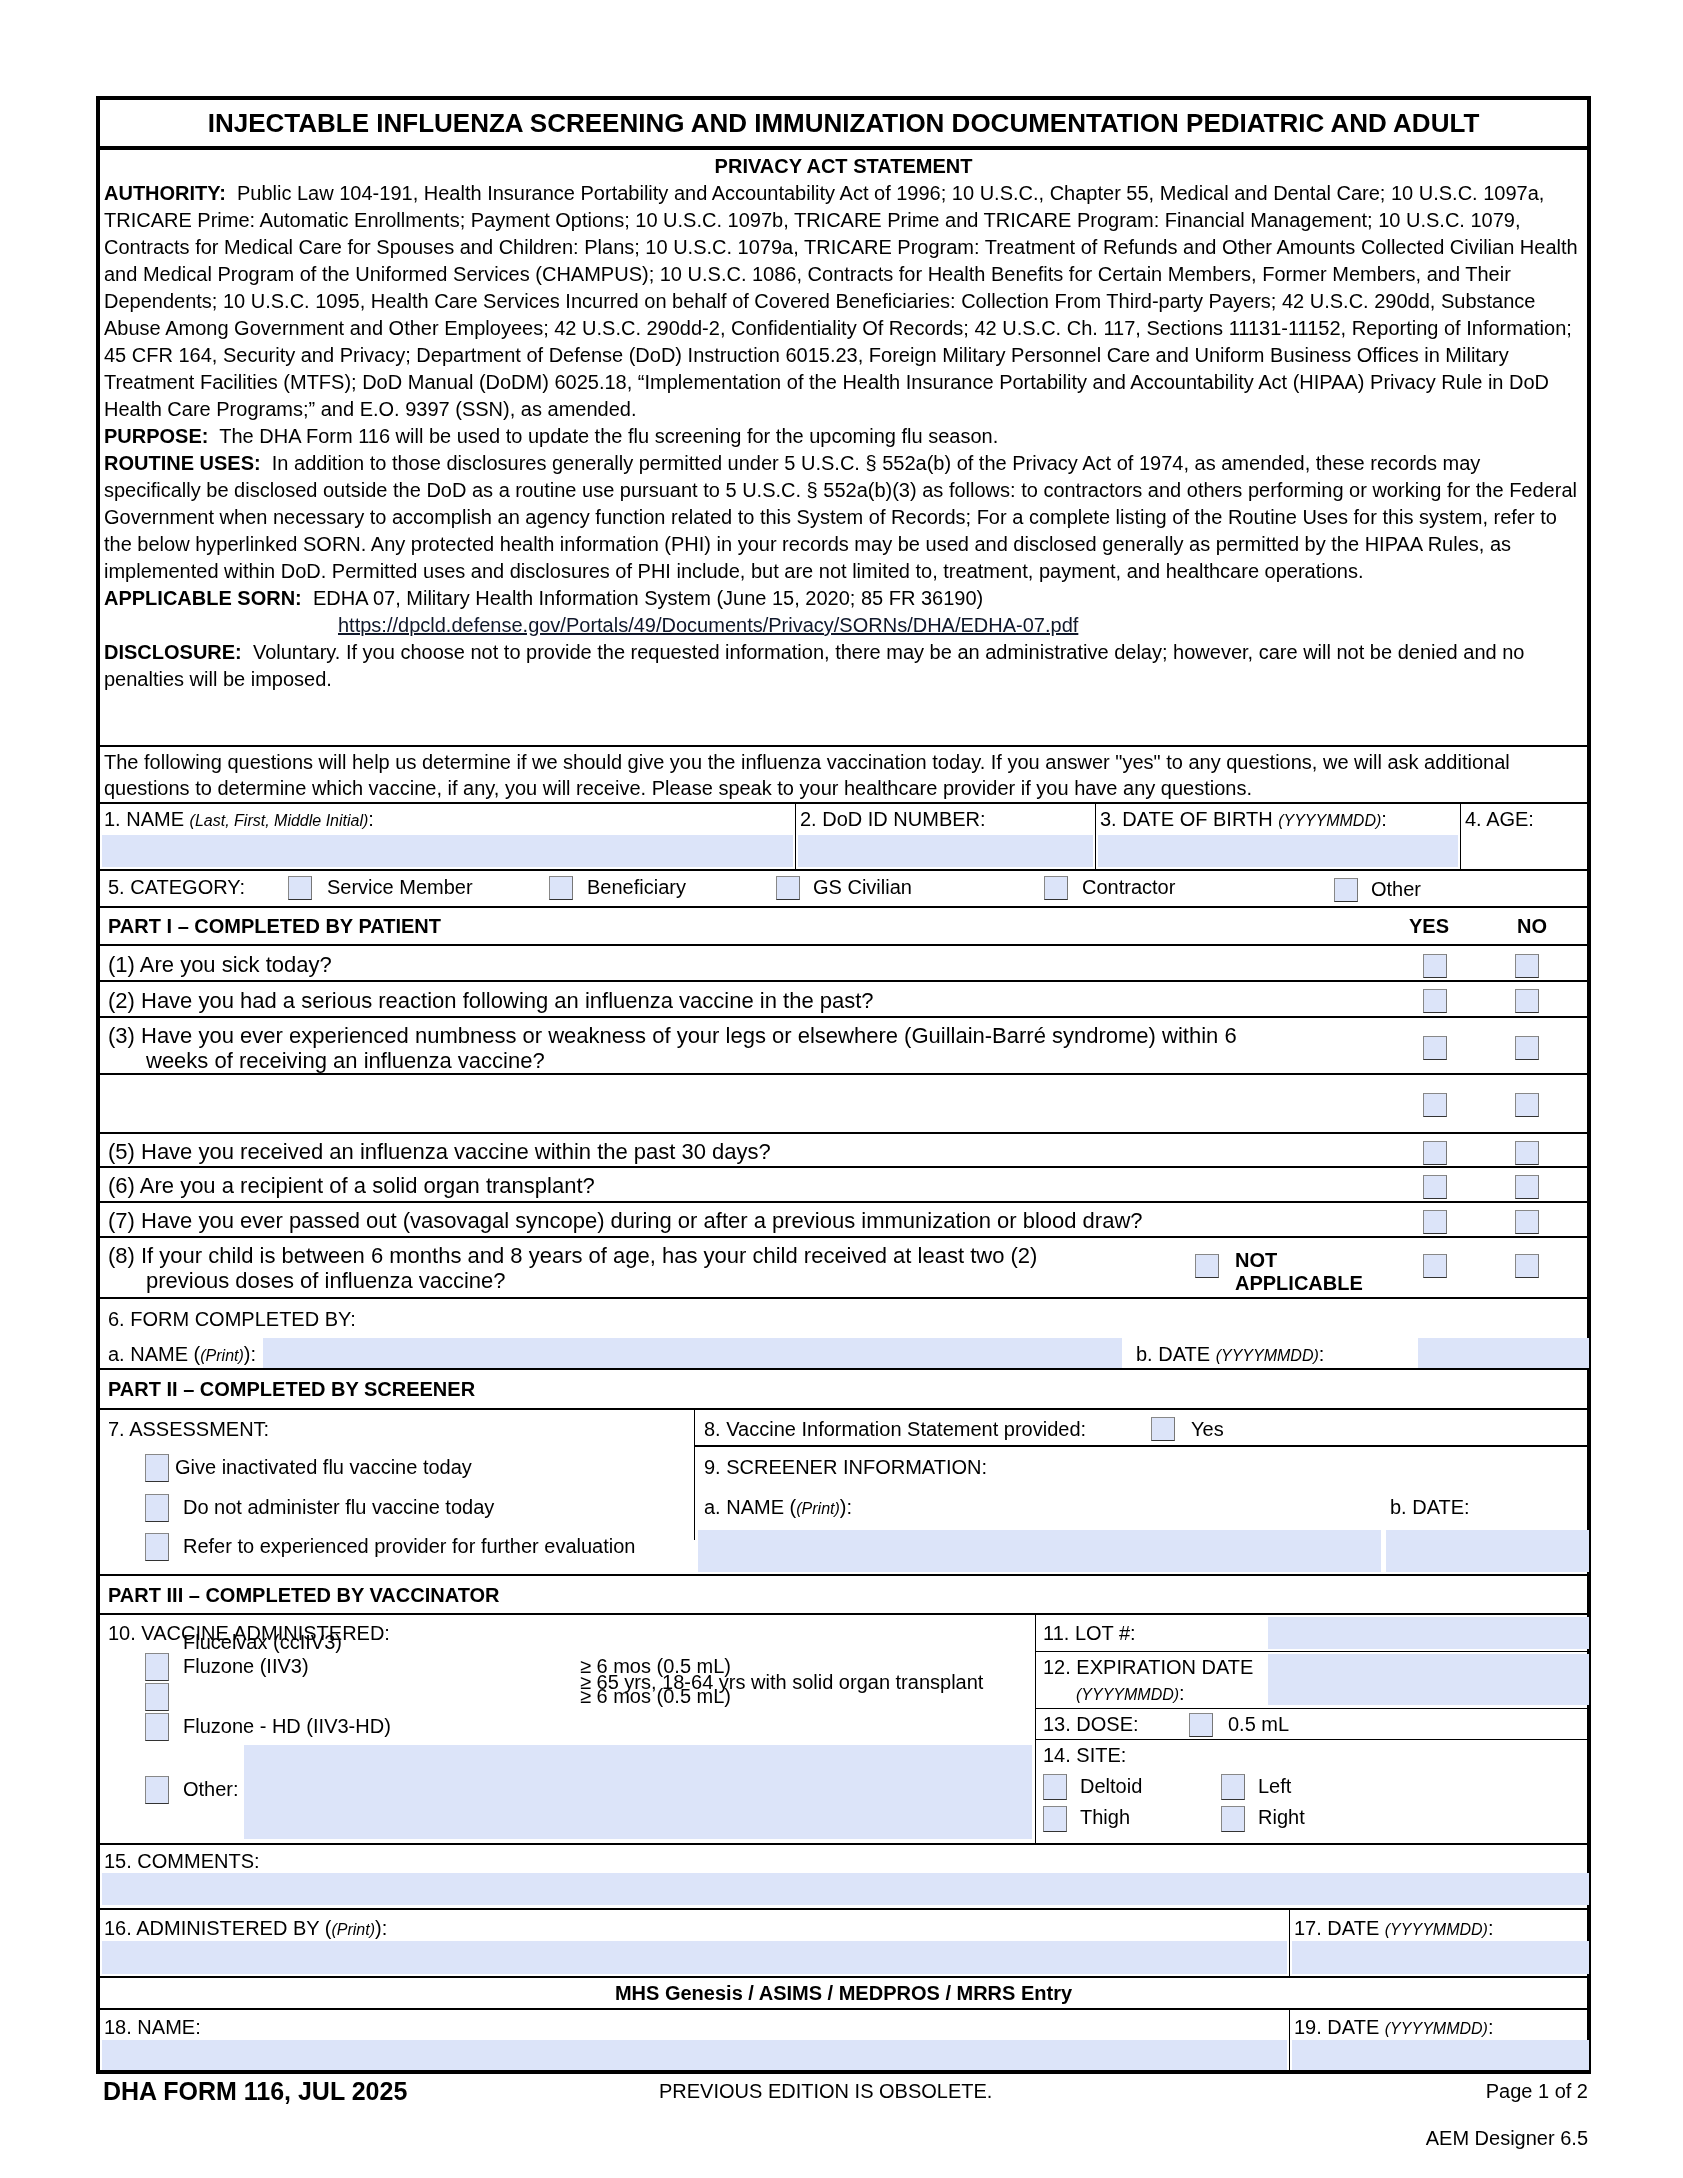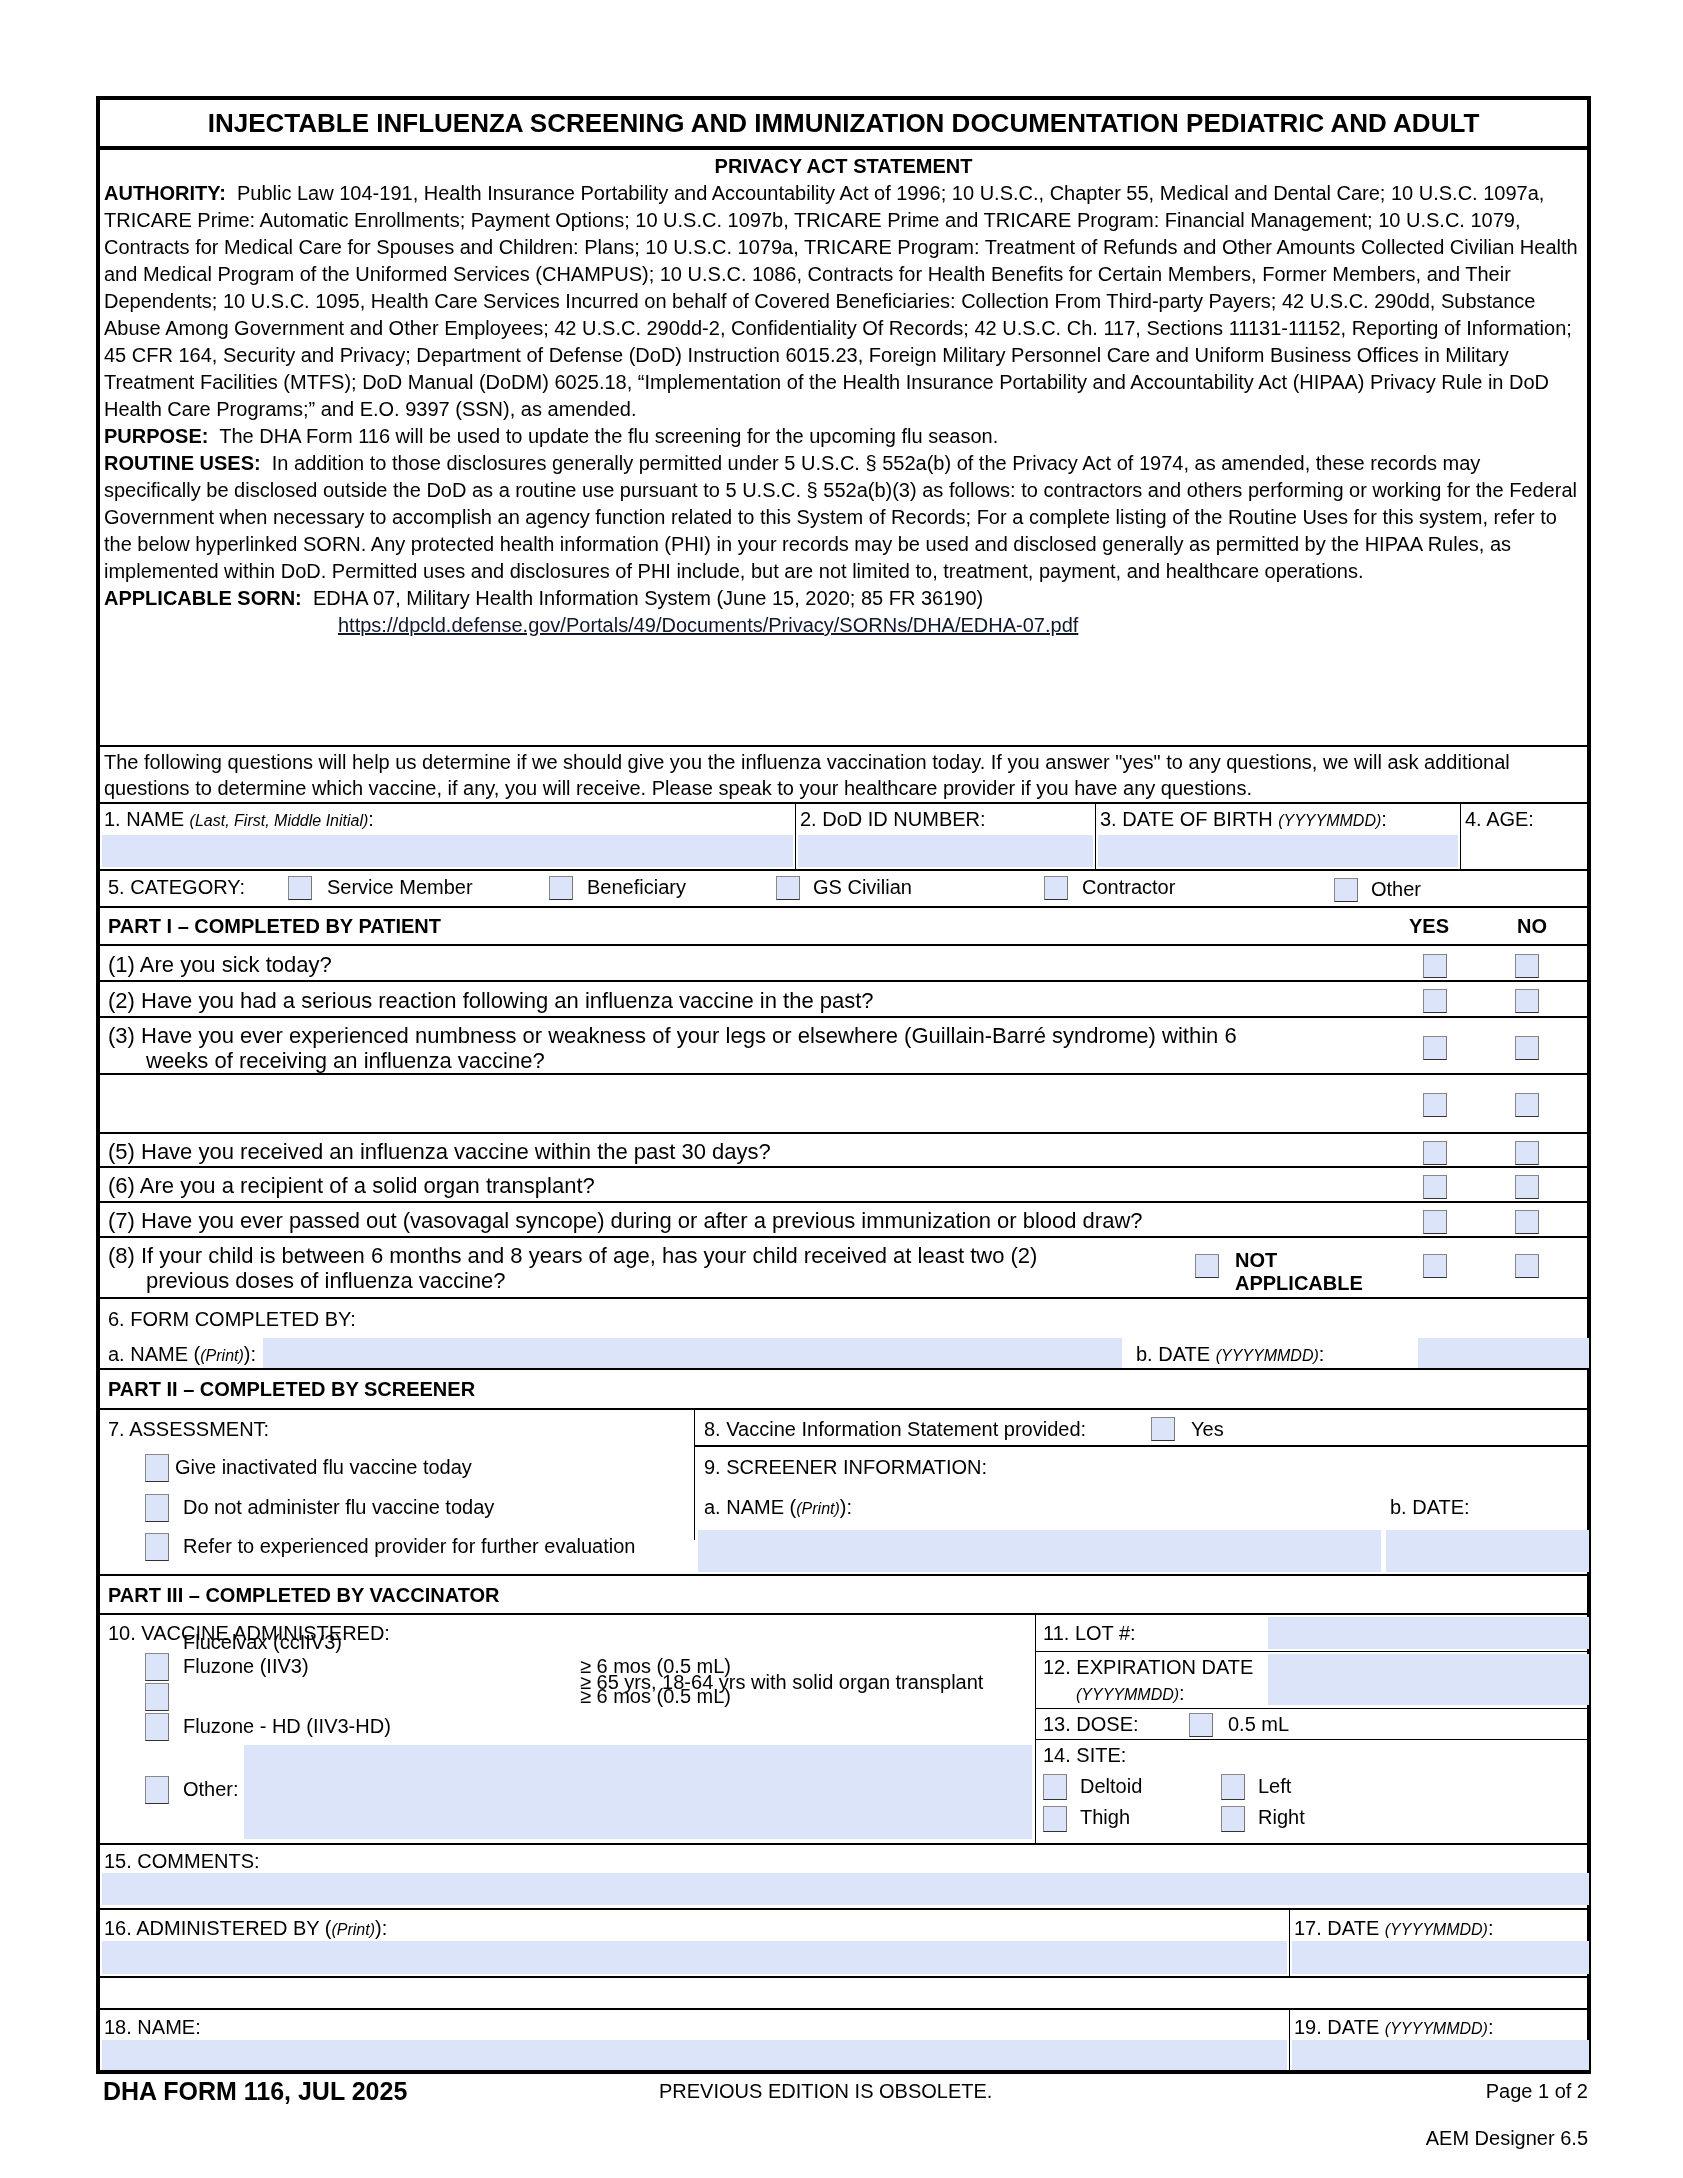--- a/index.html
+++ b/index.html
@@ -30,20 +30,21 @@
   <div class="title">INJECTABLE INFLUENZA SCREENING AND IMMUNIZATION DOCUMENTATION PEDIATRIC AND ADULT</div>
   <div class="hline thick" style="top:46px;"></div>
 
   <div class="abs b" style="left:0;right:0;top:55px;text-align:center;font-size:20px;">PRIVACY ACT STATEMENT</div>
   <div class="pa" style="top:80px;">
     <p><span class="b">AUTHORITY:</span>&nbsp; <span>Public Law 104-191, Health Insurance Portability and Accountability Act of 1996; 10 U.S.C., Chapter 55, Medical and Dental Care; 10 U.S.C. 1097a, TRICARE Prime: Automatic Enrollments; Payment Options; 10 U.S.C. 1097b, TRICARE Prime and TRICARE Program: Financial Management; 10 U.S.C. 1079, Contracts for Medical Care for Spouses and Children: Plans; 10 U.S.C. 1079a, TRICARE Program: Treatment of Refunds and Other Amounts Collected Civilian Health and Medical Program of the Uniformed Services (CHAMPUS); 10 U.S.C. 1086, Contracts for Health Benefits for Certain Members, Former Members, and Their Dependents; 10 U.S.C. 1095, Health Care Services Incurred on behalf of Covered Beneficiaries: Collection From Third-party Payers; 42 U.S.C. 290dd, Substance Abuse Among Government and Other Employees; 42 U.S.C. 290dd-2, Confidentiality Of Records; 42 U.S.C. Ch. 117, Sections 11131-11152, Reporting of Information; 45 CFR 164, Security and Privacy; Department of Defense (DoD) Instruction 6015.23, Foreign Military Personnel Care and Uniform Business Offices in Military Treatment Facilities (MTFS); DoD Manual (DoDM) 6025.18, “Implementation of the Health Insurance Portability and Accountability Act (HIPAA) Privacy Rule in DoD Health Care Programs;” and E.O. 9397 (SSN), as amended.</span></p>
     <p><span class="b">PURPOSE:</span>&nbsp; <span>The DHA Form 116 will be used to update the flu screening for the upcoming flu season.</span></p>
     <p><span class="b">ROUTINE USES:</span>&nbsp; <span>In addition to those disclosures generally permitted under 5 U.S.C. § 552a(b) of the Privacy Act of 1974, as amended, these records may specifically be disclosed outside the DoD as a routine use pursuant to 5 U.S.C. § 552a(b)(3) as follows: to contractors and others performing or working for the Federal Government when necessary to accomplish an agency function related to this System of Records; For a complete listing of the Routine Uses for this system, refer to the below hyperlinked SORN. Any protected health information (PHI) in your records may be used and disclosed generally as permitted by the HIPAA Rules, as implemented within DoD. Permitted uses and disclosures of PHI include, but are not limited to, treatment, payment, and healthcare operations.</span></p>
     <p><span class="b">APPLICABLE SORN:</span>&nbsp; <span>EDHA 07, Military Health Information System (June 15, 2020; 85 FR 36190)</span></p>
     <p style="padding-left:234px;"><span class="link">https://dpcld.defense.gov/Portals/49/Documents/Privacy/SORNs/DHA/EDHA-07.pdf</span></p>
+    <p><span class="b">DISCLOSURE:</span>&nbsp; <span>Voluntary.  If you choose not to provide the requested information, there may be an administrative delay; however, care will not be denied and no penalties will be imposed.</span></p>
   </div>
   <div class="hline" style="top:645px;"></div>
 
   <div class="abs" style="left:4px;right:6px;top:649px;font-size:20px;line-height:26px;">The following questions will help us determine if we should give you the influenza vaccination today. If you answer "yes" to any questions, we will ask additional questions to determine which vaccine, if any, you will receive. Please speak to your healthcare provider if you have any questions.</div>
   <div class="hline" style="top:702px;"></div>
 
   <div class="txt" style="left:4px;top:706px;"><span>1. NAME</span> <span class="it">(Last, First, Middle Initial)</span>:</div>
   <div class="field" style="left:2px;top:735px;width:691px;height:32px;"></div>
   <div class="vline" style="left:695px;top:703px;height:66px;"></div>
   <div class="txt" style="left:700px;top:706px;">2. DoD ID NUMBER:</div>
@@ -208,20 +209,21 @@
   <div class="field" style="left:2px;top:1773px;width:1487px;height:32px;"></div>
   <div class="hline" style="top:1808px;"></div>
 
   <div class="txt" style="left:4px;top:1815px;"><span>16. ADMINISTERED BY</span> (<span class="it">(Print)</span>):</div>
   <div class="field" style="left:2px;top:1841px;width:1185px;height:33px;"></div>
   <div class="vline" style="left:1189px;top:1809px;height:67px;"></div>
   <div class="txt" style="left:1194px;top:1815px;"><span>17. DATE</span> <span class="it">(YYYYMMDD)</span>:</div>
   <div class="field" style="left:1192px;top:1841px;width:297px;height:33px;"></div>
   <div class="hline" style="top:1876px;"></div>
 
+  <div class="abs b" style="left:0;right:0;top:1880px;text-align:center;font-size:20px;line-height:27px;">MHS Genesis / ASIMS / MEDPROS / MRRS Entry</div>
   <div class="hline" style="top:1908px;"></div>
 
   <div class="txt" style="left:4px;top:1914px;">18. NAME:</div>
   <div class="field" style="left:2px;top:1940px;width:1185px;height:30px;"></div>
   <div class="vline" style="left:1189px;top:1909px;height:65px;"></div>
   <div class="txt" style="left:1194px;top:1914px;"><span>19. DATE</span> <span class="it">(YYYYMMDD)</span>:</div>
   <div class="field" style="left:1192px;top:1940px;width:297px;height:30px;"></div>
 </div>
 
 <div class="footer b" style="left:97px;top:2077px;font-size:25px;margin-left:6px;">DHA FORM 116, JUL 2025</div>

